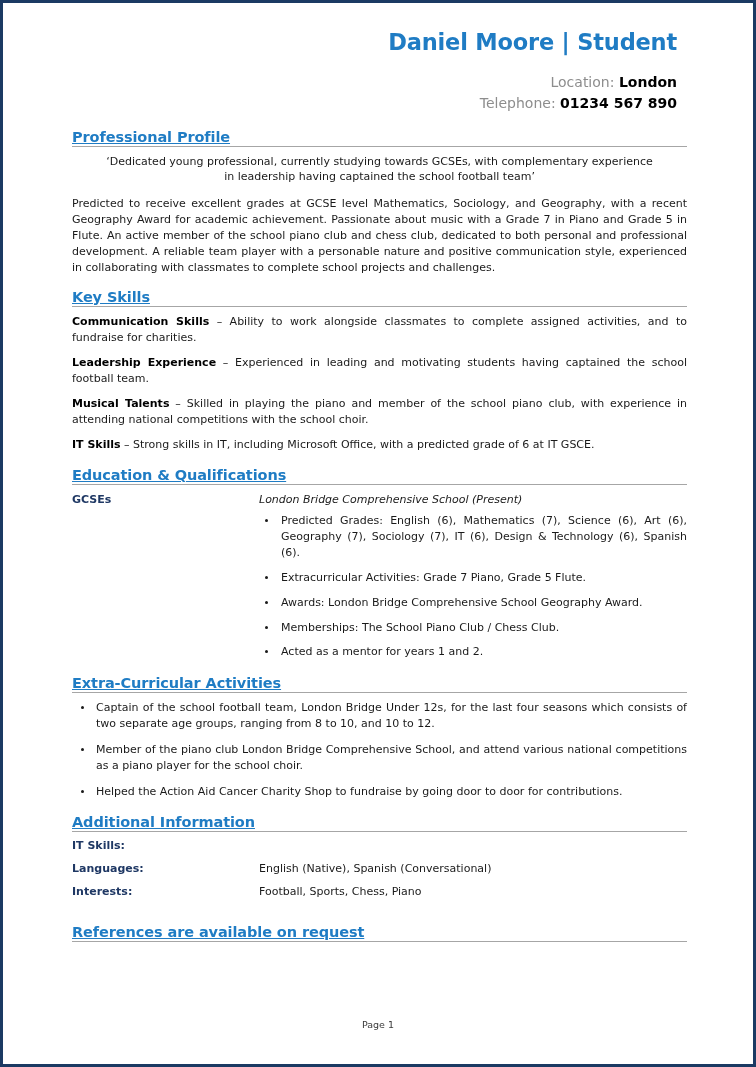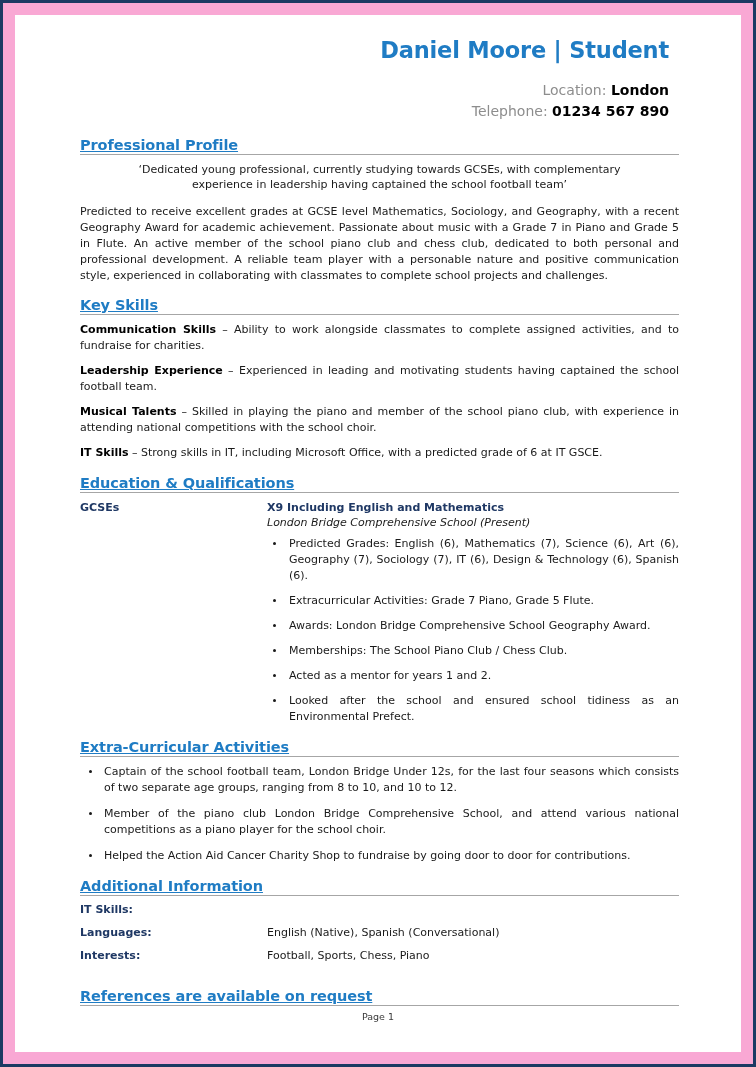--- a/index.html
+++ b/index.html
@@ -15,22 +15,22 @@
   
   .page-frame {
     position: absolute;
     left: 0; top: 0;
     width: 756px; height: 1067px;
     background: #1b3a63;
     padding: 3px;
   }
   .page-frame-inner {
     width: 100%; height: 100%;
-    background: #f9a8d4;
-    padding: 12px;
+    background: #ffffff;
+    padding: 4px;
   }
   .page-sheet {
     position: relative;
     width: 100%; height: 100%;
     background: #ffffff;
     overflow: hidden;
   }
 
   
   .header {
@@ -224,29 +224,27 @@
       </div>
       <div class="skill-item">
         <span class="skill-name">IT Skills</span><span> – Strong skills in IT, including Microsoft Office, with a predicted grade of 6 at IT GSCE.</span>
       </div>
     </div>
 
     <div class="section-heading sec-edu">Education &amp; Qualifications</div>
     <div class="edu-row">
       <div class="edu-left">GCSEs</div>
       <div class="edu-right">
-        <div class="edu-qual">X9 Including English and Mathematics</div>
         <div class="edu-school">London Bridge Comprehensive School (Present)</div>
         <ul class="bullets edu-bullets">
           <li>Predicted Grades: English (6), Mathematics (7), Science (6), Art (6), Geography (7), Sociology (7), IT (6), Design &amp; Technology (6), Spanish (6).</li>
           <li>Extracurricular Activities: Grade 7 Piano, Grade 5 Flute.</li>
           <li>Awards: London Bridge Comprehensive School Geography Award.</li>
           <li>Memberships: The School Piano Club / Chess Club.</li>
           <li>Acted as a mentor for years 1 and 2.</li>
-          <li>Looked after the school and ensured school tidiness as an Environmental Prefect.</li>
         </ul>
       </div>
     </div>
 
     <div class="section-heading sec-extra">Extra-Curricular Activities</div>
     <ul class="bullets extra-bullets">
       <li>Captain of the school football team, London Bridge Under 12s, for the last four seasons which consists of two separate age groups, ranging from 8 to 10, and 10 to 12.</li>
       <li>Member of the piano club London Bridge Comprehensive School, and attend various national competitions as a piano player for the school choir.</li>
       <li>Helped the Action Aid Cancer Charity Shop to fundraise by going door to door for contributions.</li>
     </ul>

